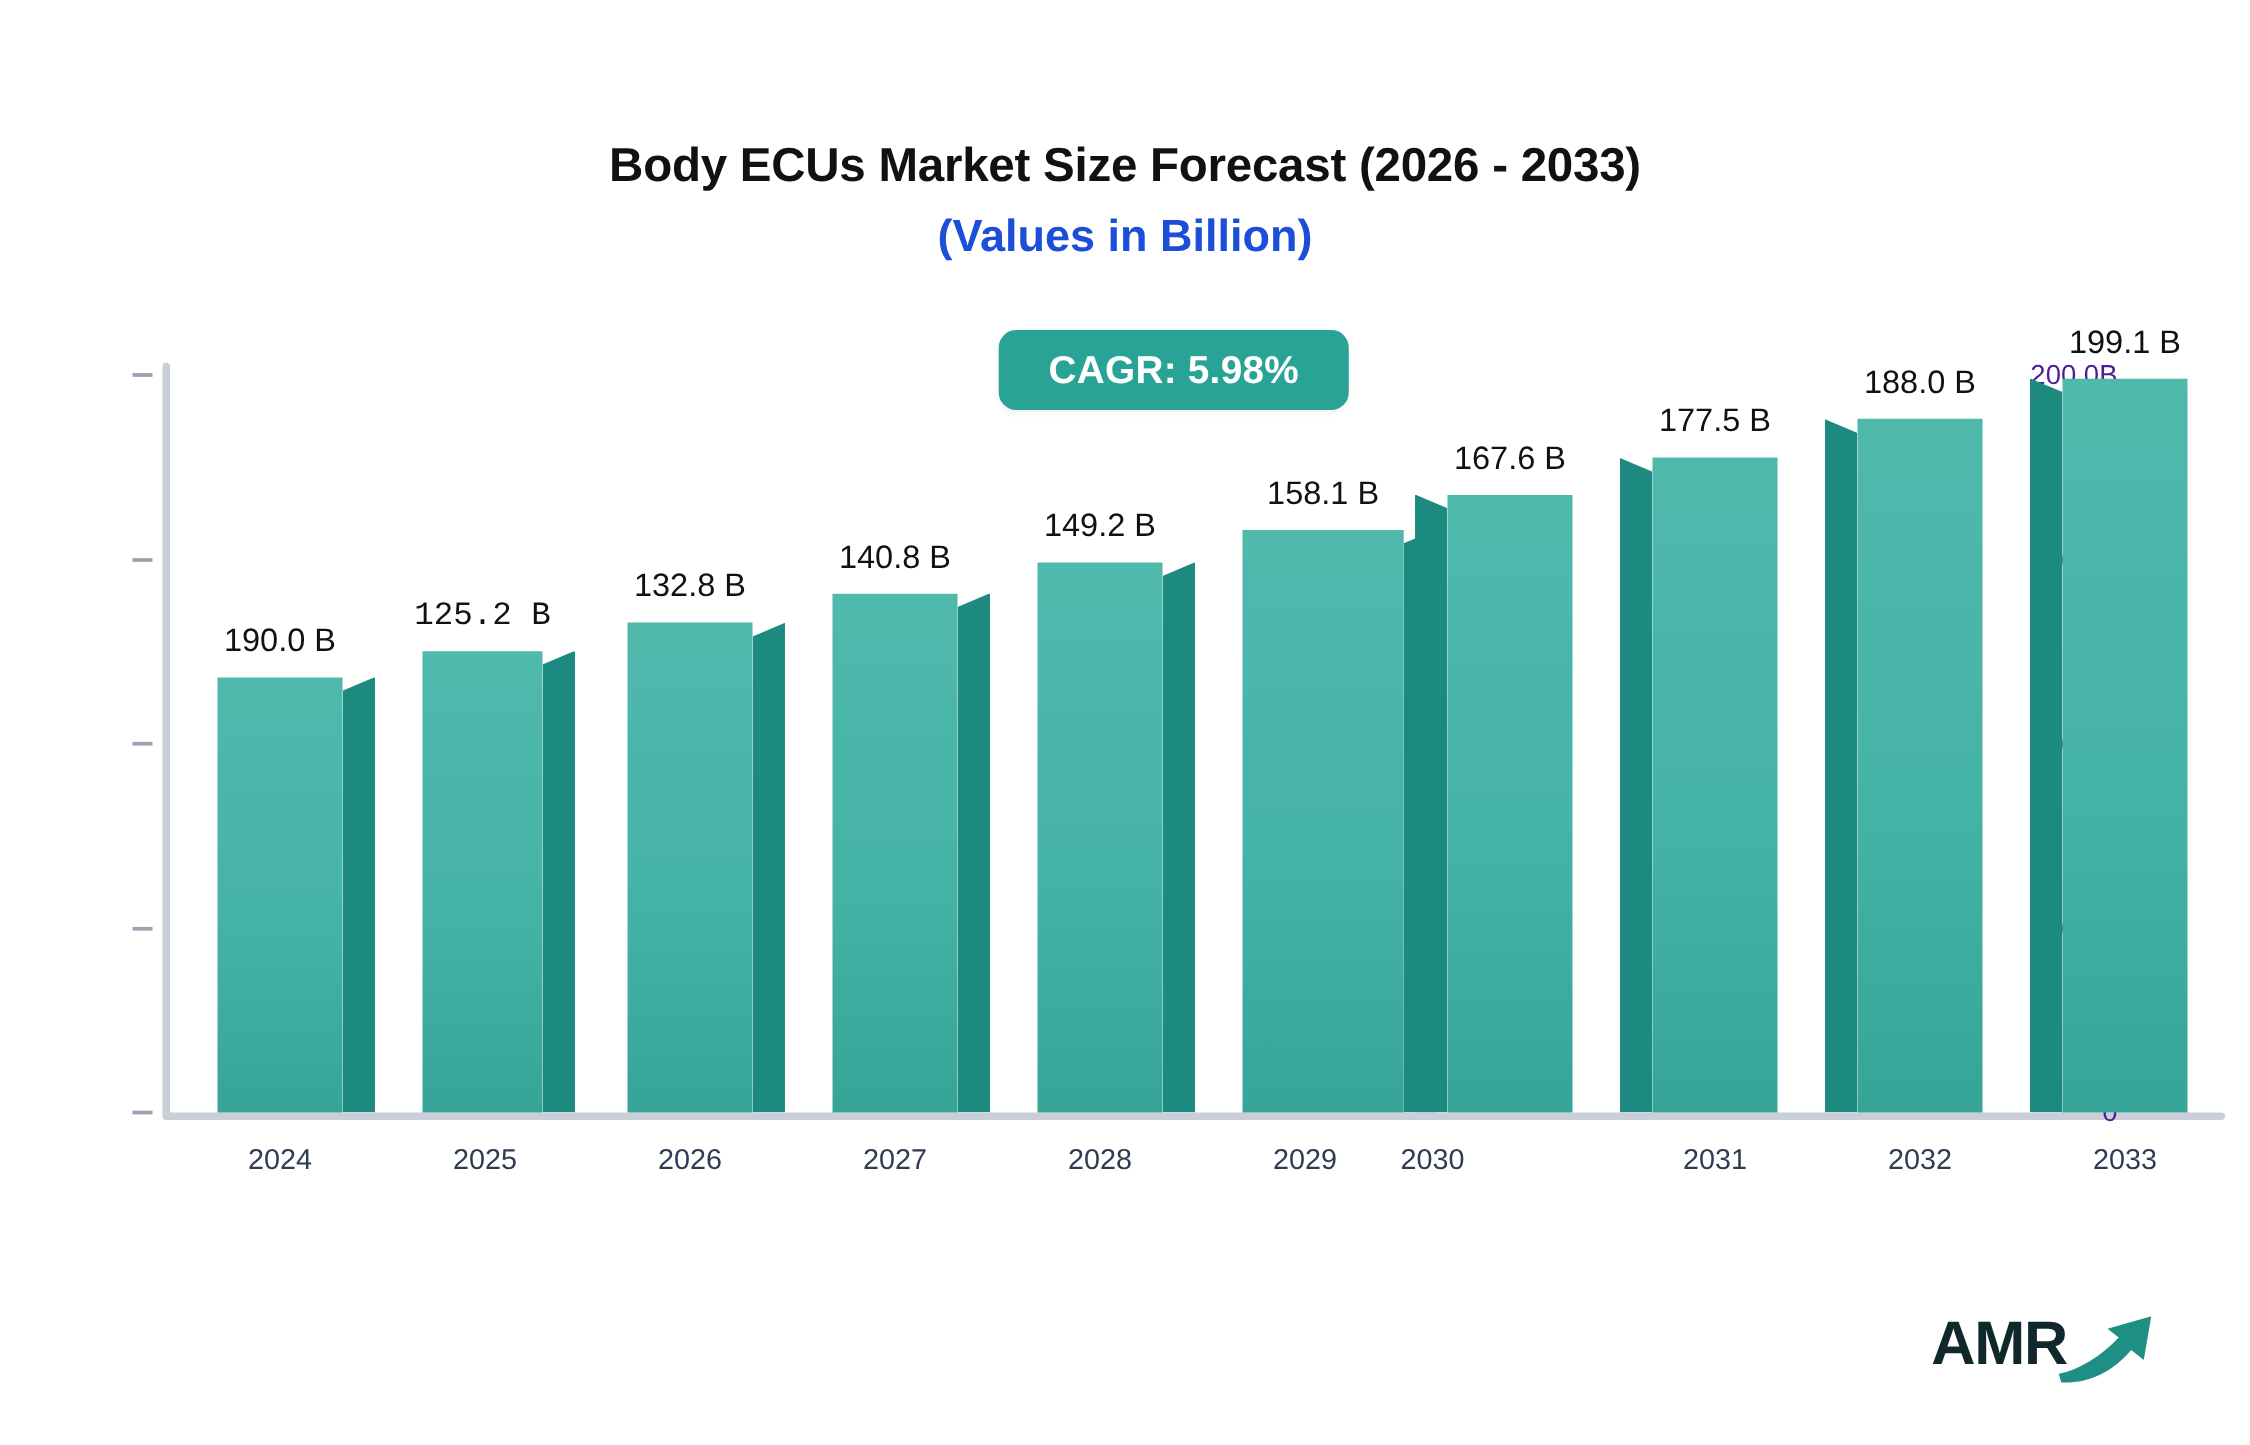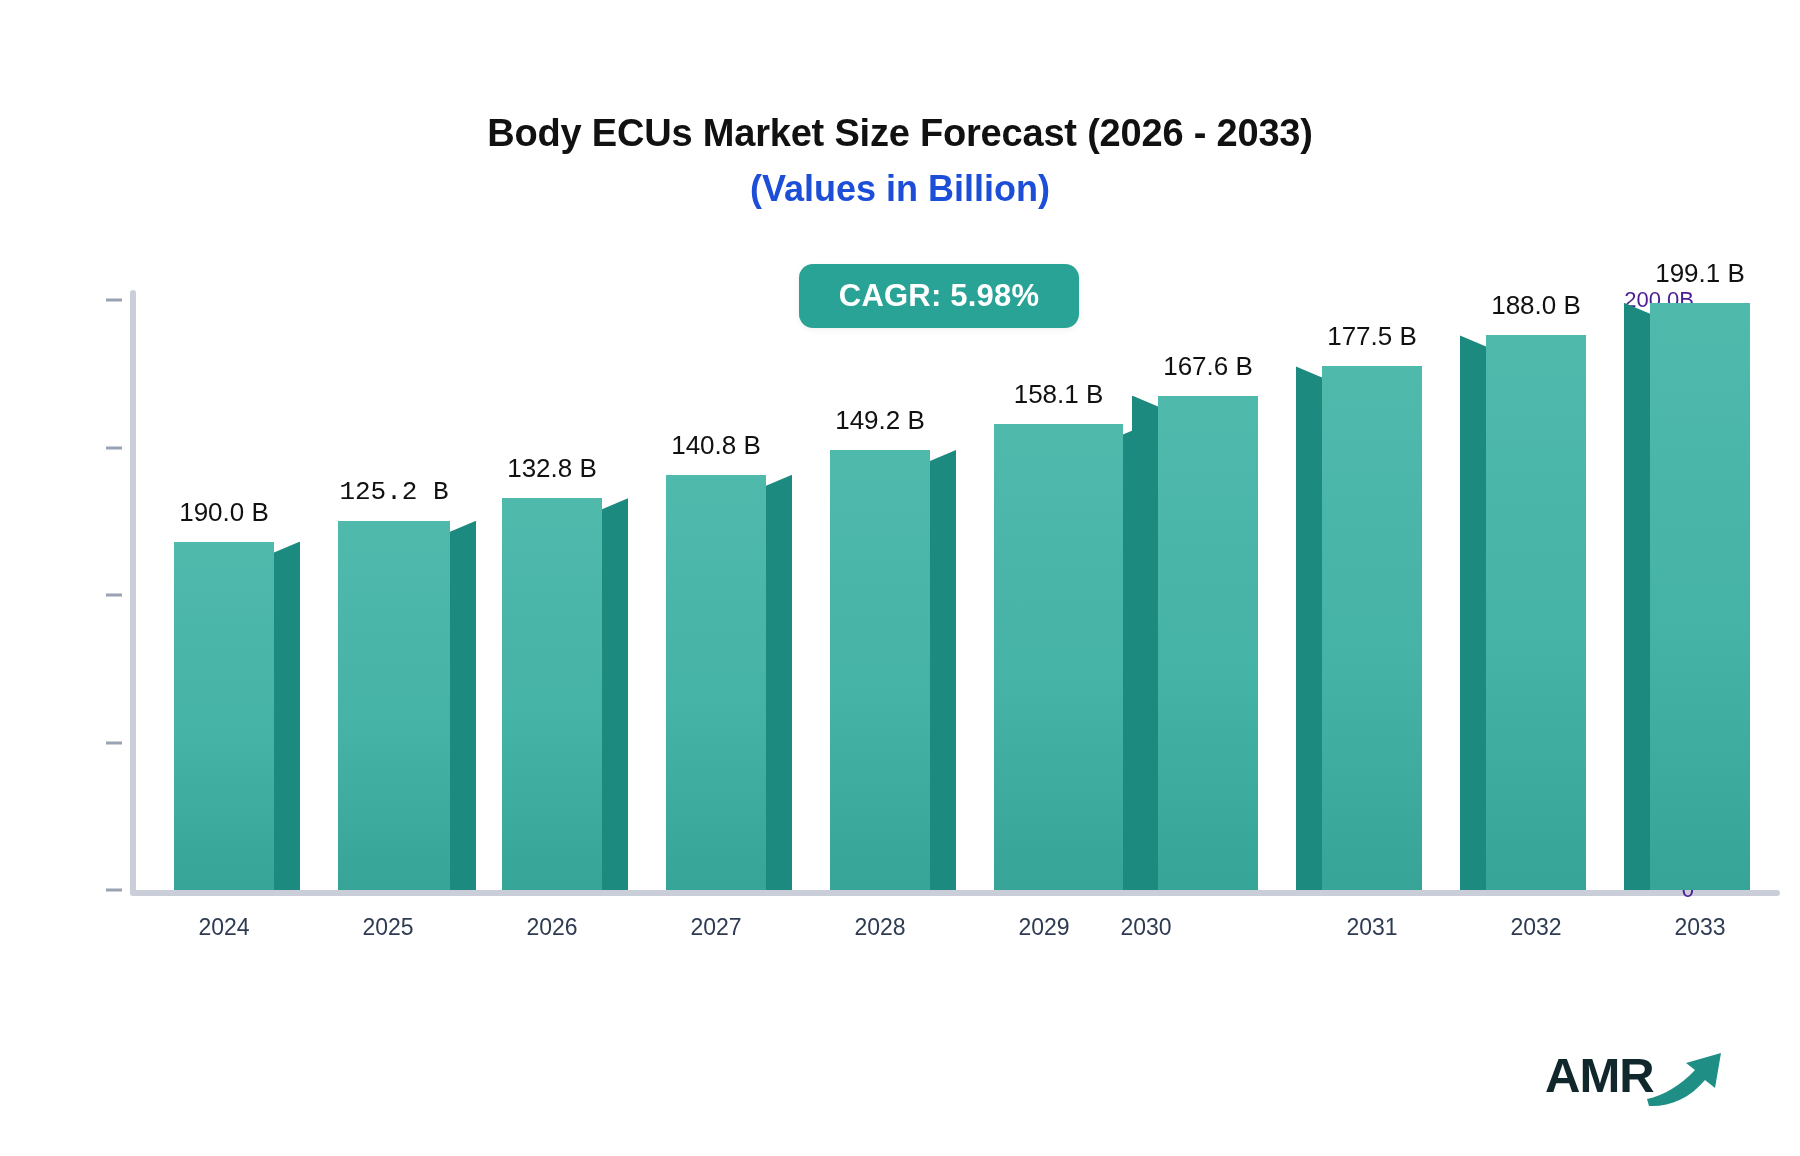--- a/index.html
+++ b/index.html
@@ -198,21 +198,21 @@
         <div class="y-tick-mark" style="top: 157.5px; left: -24px;"></div>
         <div class="y-tick-label" style="top: 10px; right: 36px;">200.0B</div>
         <div class="y-tick-mark" style="top: 10px; left: -24px;"></div>
       </div>
     <div id="bars">
         <div class="bar-group" style="left: 44px; width: 100px; height: 348.395px; bottom: 5px;">
           <div class="bar-side right" style="height: 348.395px;"></div>
           <div class="bar-front" style="height: 348.395px;"></div>
           <div class="bar-value" style="bottom: 362.395px;">190.0 B</div>
         </div>
-        <div class="bar-group" style="left: 208px; width: 112px; height: 369.34px; bottom: 5px; font-family: Liberation Mono, monospace;">
+        <div class="bar-group" style="left: 208px; width: 96px; height: 369.34px; bottom: 5px; font-family: Liberation Mono, monospace;">
           <div class="bar-side right" style="height: 369.34px;"></div>
           <div class="bar-front" style="height: 369.34px;"></div>
           <div class="bar-value" style="bottom: 383.34px;">125.2 B</div>
         </div>
         <div class="bar-group" style="left: 372px; width: 100px; height: 409px; bottom: 5px; text-decoration: underline;">
           <div class="bar-side right" style="height: 391.76px;"></div>
           <div class="bar-front" style="height: 391.76px;"></div>
           <div class="bar-value" style="bottom: 405.76px;">132.8 B</div>
         </div>
         <div class="bar-group" style="left: 536px; width: 100px; height: 415.36px; bottom: 5px;">

